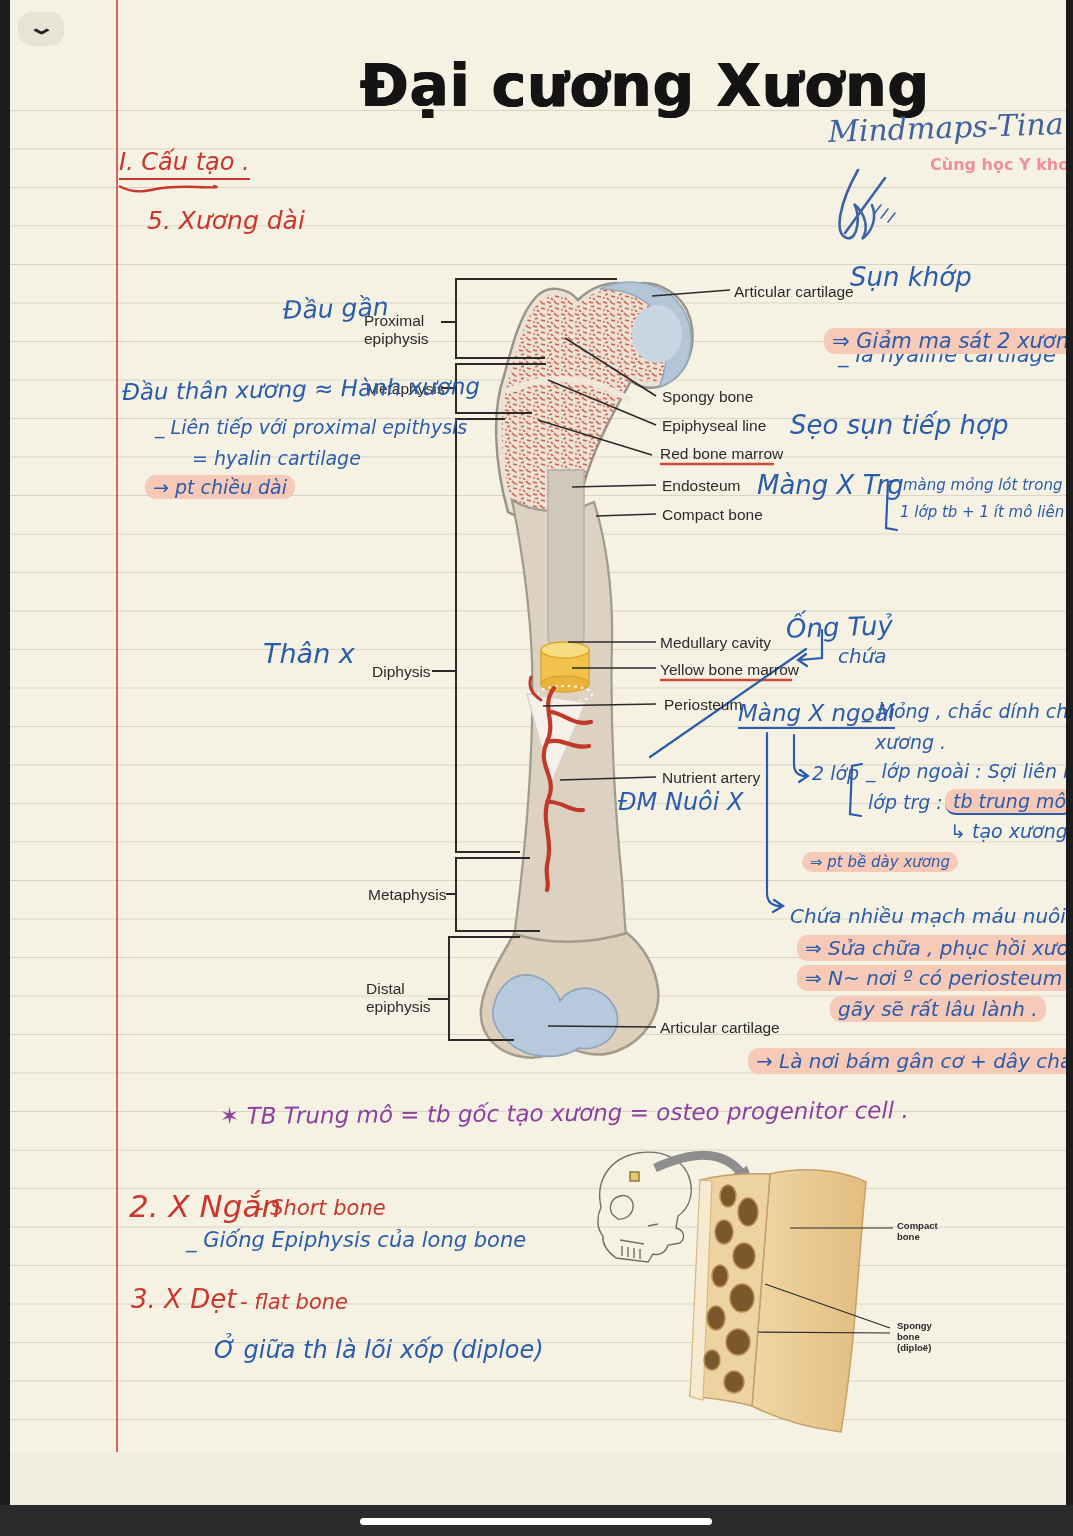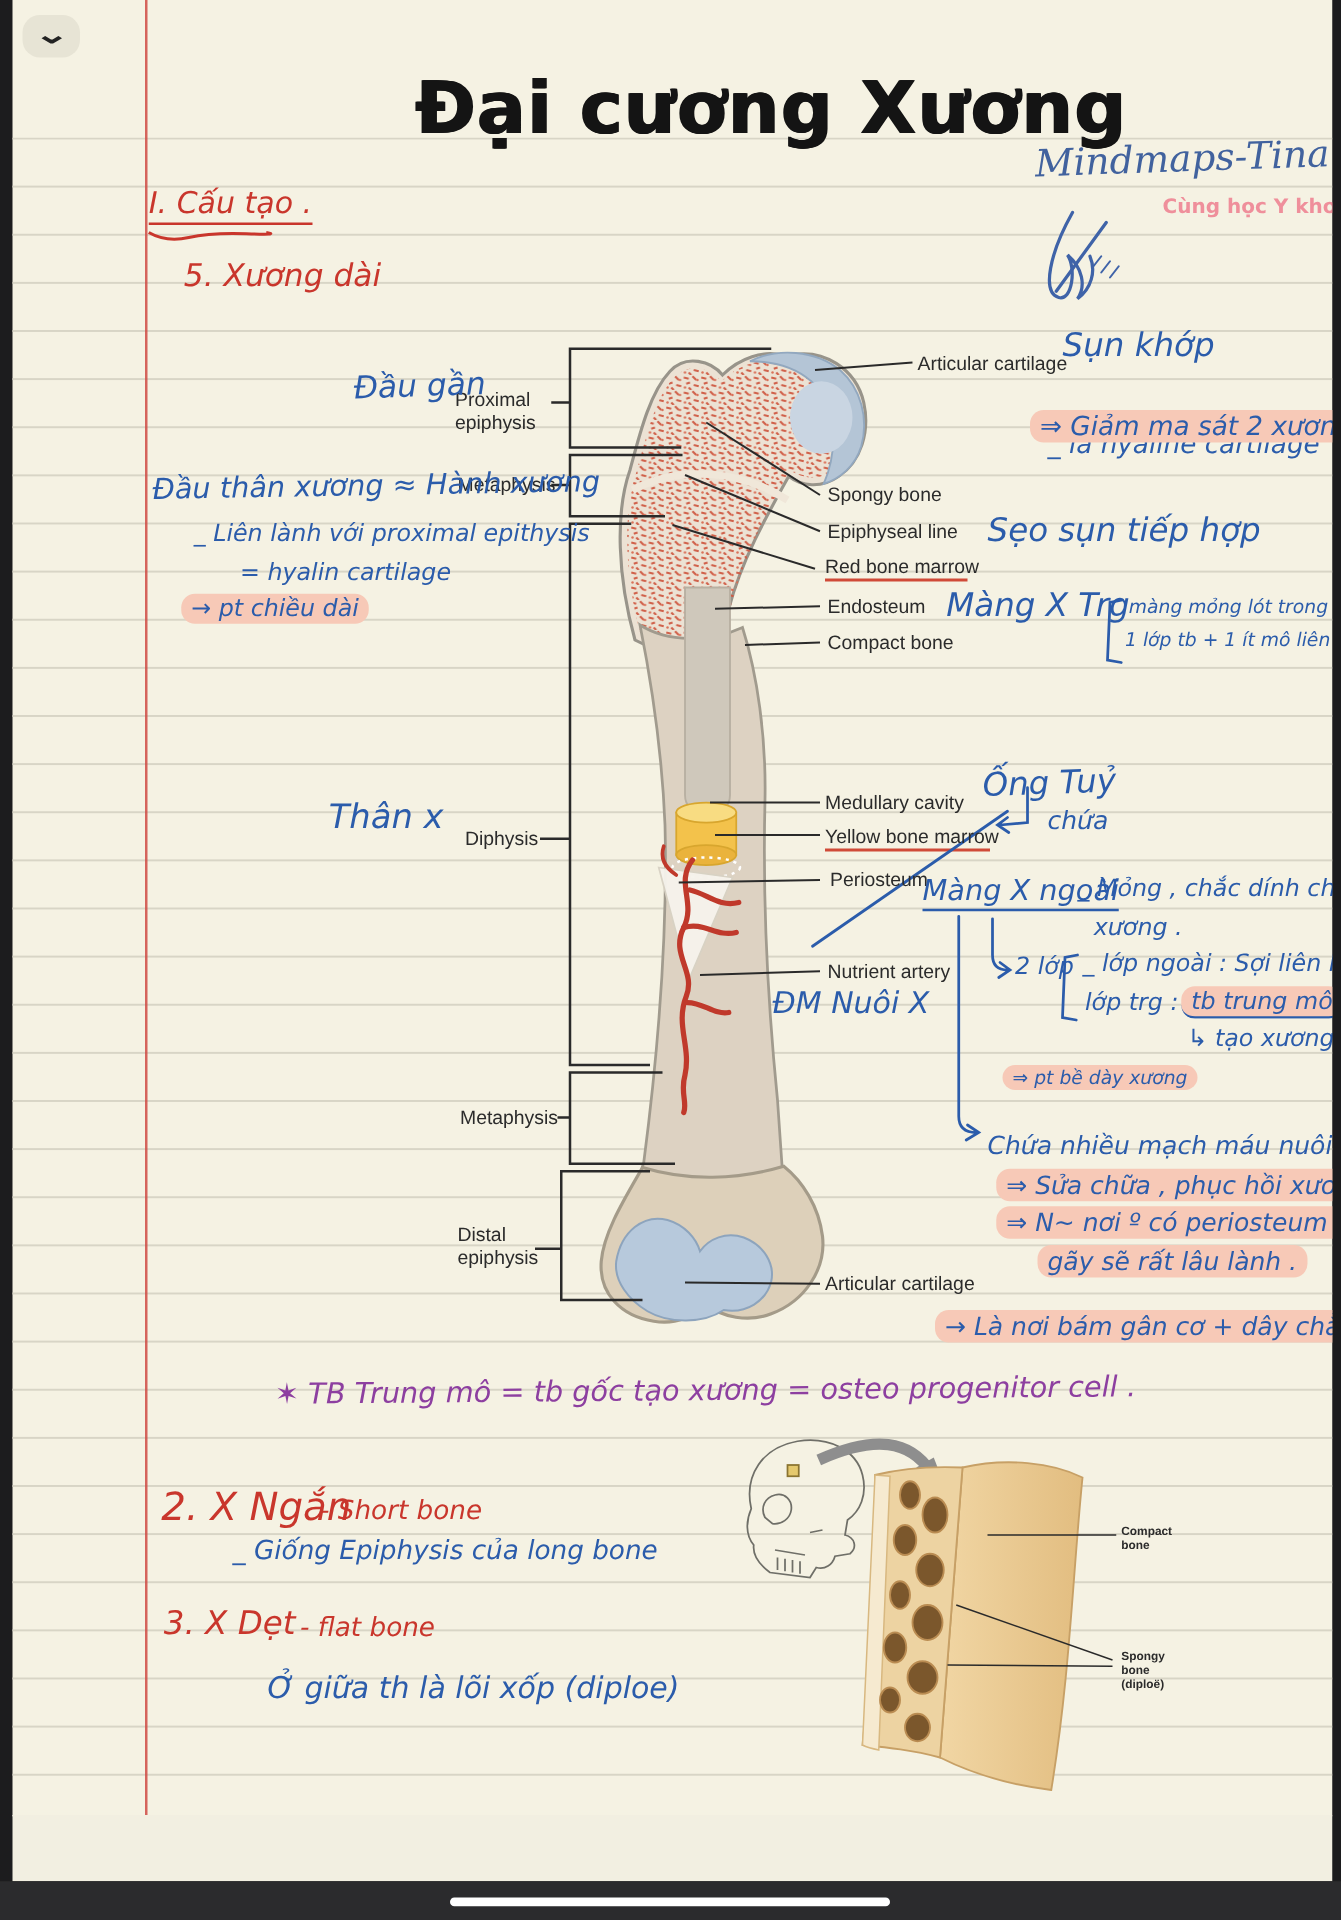--- a/index.html
+++ b/index.html
@@ -11,21 +11,21 @@
   .margin-line{position:absolute;left:106px;top:0;width:1.5px;height:1452px;background:#cf4b44;opacity:.85;}
   .apron{position:absolute;left:10px;top:1452px;width:1056px;height:53px;background:#f2efe1;}
   .edge-right{position:absolute;right:0;top:0;width:7px;height:1505px;background:#1c1c1e;}
   .bottombar{position:absolute;left:0;top:1505px;width:1073px;height:31px;background:#2b2b2d;}
   .home-pill{position:absolute;left:360px;top:13px;width:352px;height:7px;border-radius:4px;background:#ffffff;}
   .chevron-pill{position:absolute;left:18px;top:12px;width:46px;height:34px;border-radius:14px;background:#e7e4d5;
     display:flex;align-items:center;justify-content:center;color:#222;font-size:20px;font-weight:bold;cursor:pointer;}
   .chevron-pill span{transform:scaleX(1.7) translateY(-2px);}
   .abs{position:absolute;}
   .title{font-family:"DejaVu Sans",sans-serif;font-weight:800;color:#141414;font-size:58px;letter-spacing:1px;
-    text-shadow:0.7px 0 #141414,-0.7px 0 #141414;white-space:nowrap;}
+    text-shadow:0.7px 0 #141414,-0.7px 0 #141414;white-space:nowrap;margin-left:28px;}
   .brand{font-family:"DejaVu Serif",serif;font-style:italic;color:#41629e;font-size:30px;white-space:nowrap;transform:rotate(-2deg);}
   .tagline{font-family:"DejaVu Sans",sans-serif;color:#ef8f9b;font-size:16px;font-weight:bold;white-space:nowrap;}
   .hw{font-family:"DejaVu Sans",sans-serif;font-style:italic;color:#2b5cab;white-space:nowrap;}
   .hw-red{color:#c9362c;}
   .hw-purple{color:#8d3fa0;}
   .print{font-family:"Liberation Sans",sans-serif;color:#2b2b2b;font-size:15.5px;line-height:1.18;}
   .hl{background:#f7c9b7;border-radius:11px;padding:1px 8px;}
   .u-blue{border-bottom:2.5px solid #2b5cab;padding-bottom:1px;}
   svg{position:absolute;left:0;top:0;}
 </style>
@@ -209,21 +209,21 @@
   <div class="abs print" style="left:662px;top:477px;">Endosteum</div>
   <div class="abs print" style="left:662px;top:506px;">Compact bone</div>
   <div class="abs print" style="left:660px;top:634px;">Medullary cavity</div>
   <div class="abs print" style="left:660px;top:661px;">Yellow bone marrow</div>
   <div class="abs print" style="left:664px;top:696px;">Periosteum</div>
   <div class="abs print" style="left:662px;top:769px;">Nutrient artery</div>
   <div class="abs print" style="left:660px;top:1019px;">Articular cartilage</div>
 
   <div class="abs hw" style="left:283px;top:294px;font-size:25px;transform:rotate(-2deg);">Đầu gần</div>
   <div class="abs hw" style="left:122px;top:376px;font-size:23px;transform:rotate(-1deg);">Đầu thân xương ≈ Hành xương</div>
-  <div class="abs hw" style="left:155px;top:416px;font-size:19px;">_ Liên lành với proximal epithysis</div>
+  <div class="abs hw" style="left:155px;top:416px;font-size:19px;">_ Liên tiếp với proximal epithysis</div>
   <div class="abs hw" style="left:192px;top:447px;font-size:19px;">= hyalin cartilage</div>
   <div class="abs hw hl" style="left:145px;top:475px;font-size:19px;">→ pt chiều dài</div>
   <div class="abs hw" style="left:263px;top:638px;font-size:27px;">Thân x</div>
   <div class="abs hw" style="left:618px;top:788px;font-size:24px;">ĐM Nuôi X</div>
 
   <div class="abs hw" style="left:850px;top:262px;font-size:26px;">Sụn khớp</div>
   <div class="abs hw" style="left:838px;top:299px;font-size:21px;margin-top:44px;">_ là hyaline cartilage</div>
   <div class="abs hw hl" style="left:824px;top:328px;font-size:21px;">⇒ Giảm ma sát 2 xương</div>
   <div class="abs hw" style="left:790px;top:410px;font-size:26px;">Sẹo sụn tiếp hợp</div>
   <div class="abs hw" style="left:757px;top:470px;font-size:26px;">Màng X Trg</div>

